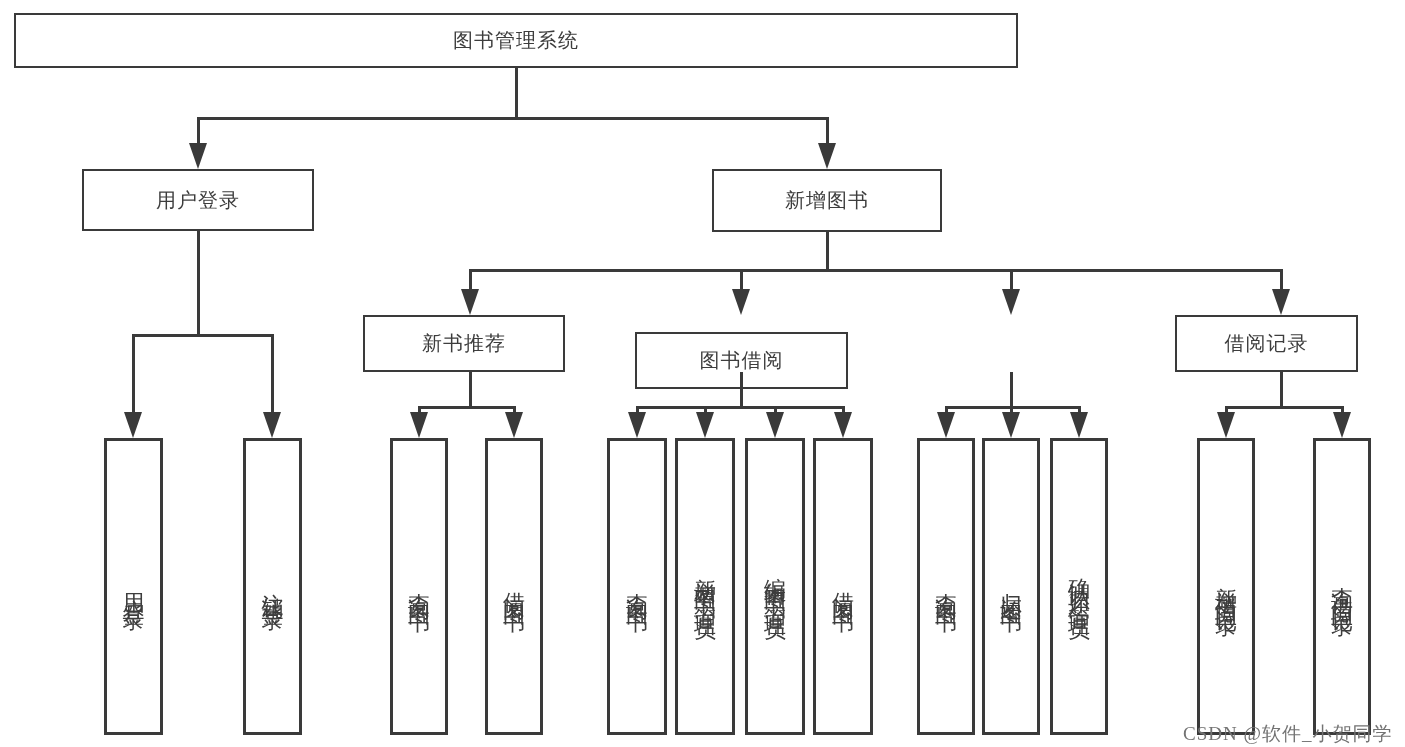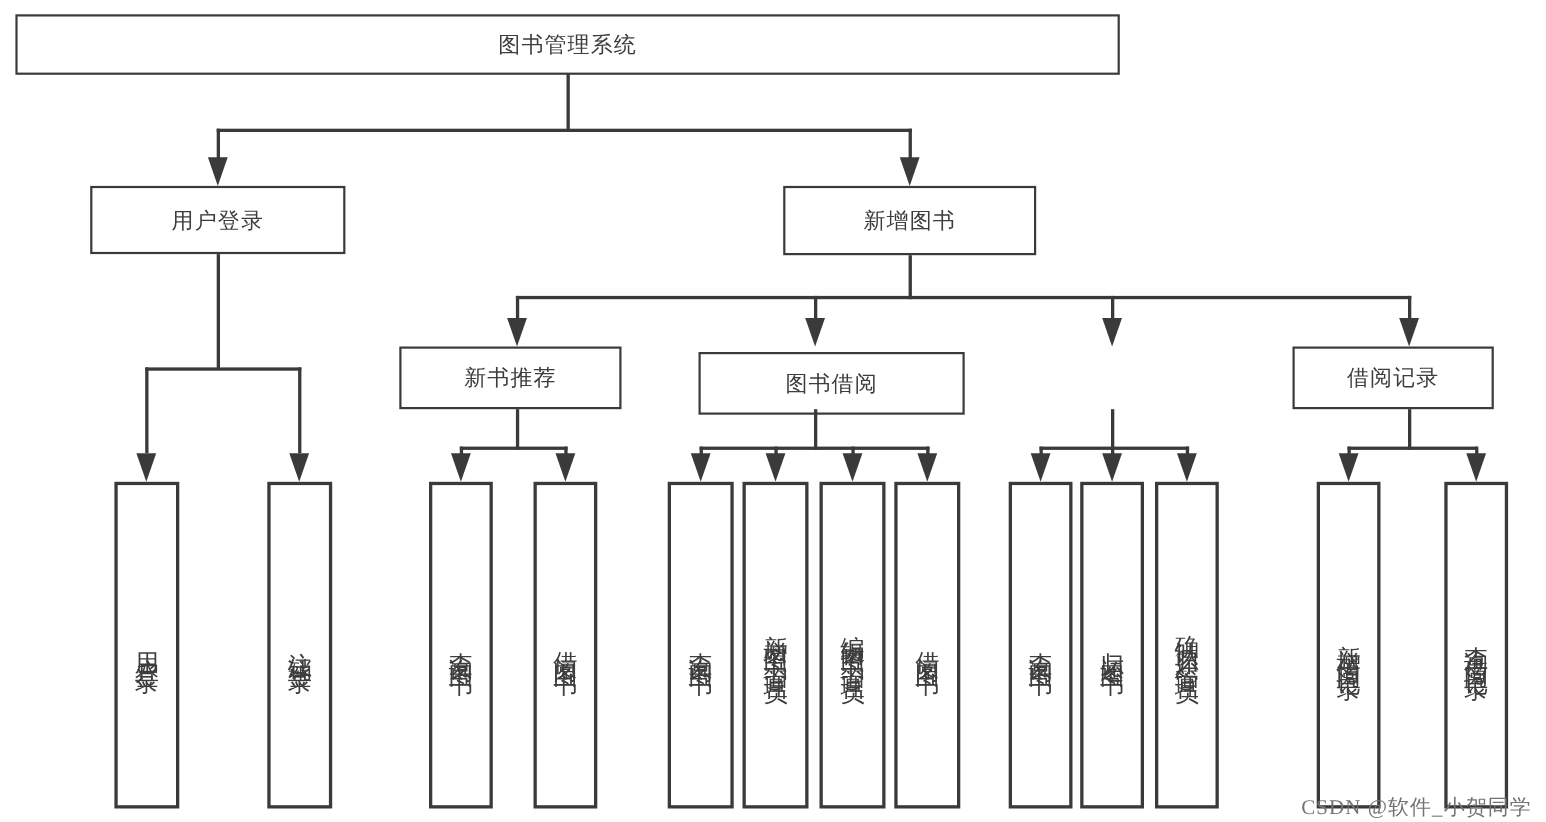--- a/index.html
+++ b/index.html
@@ -70,21 +70,21 @@
   <div class="vline" style="left:740px;top:269px;height:22px"></div>
   <div class="arrow" style="left:732px;top:289px"></div>
   <div class="vline" style="left:1010px;top:269px;height:22px"></div>
   <div class="arrow" style="left:1002px;top:289px"></div>
   <div class="vline" style="left:1280px;top:269px;height:22px"></div>
   <div class="arrow" style="left:1272px;top:289px"></div>
 
   <div class="hbox" style="left:363px;top:315px;width:202px;height:57px">
     <span class="hlabel">新书推荐</span>
   </div>
-  <div class="hbox" style="left:635px;top:320px;width:242px;height:57px">
+  <div class="hbox" style="left:635px;top:332px;width:213px;height:57px">
     <span class="hlabel">图书借阅</span>
   </div>
   <div class="hbox" style="left:1175px;top:315px;width:183px;height:57px">
     <span class="hlabel">借阅记录</span>
   </div>
 
   <div class="vline" style="left:469px;top:372px;height:37px"></div>
   <div class="hline" style="left:418px;top:406px;width:98px"></div>
   <div class="vline" style="left:418px;top:406px;height:9px"></div>
   <div class="arrow" style="left:410px;top:412px"></div>

